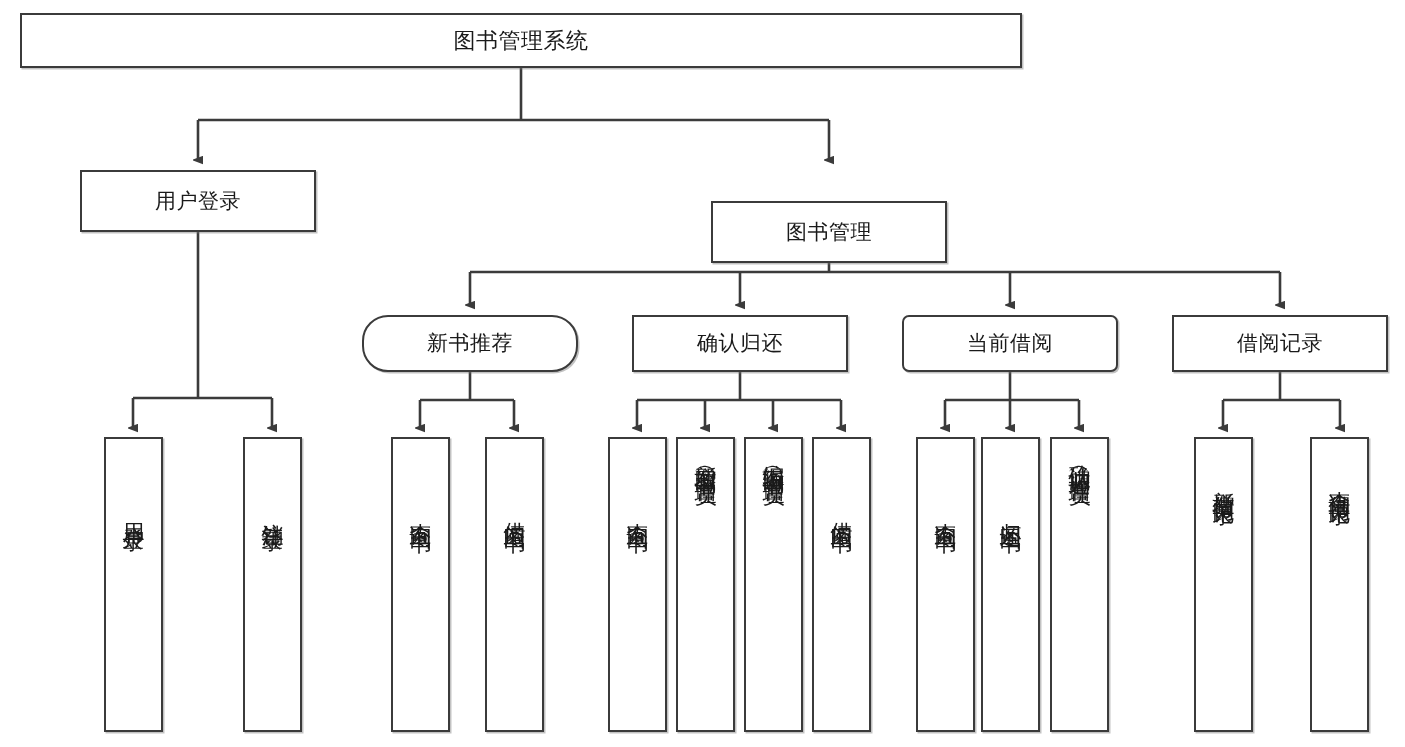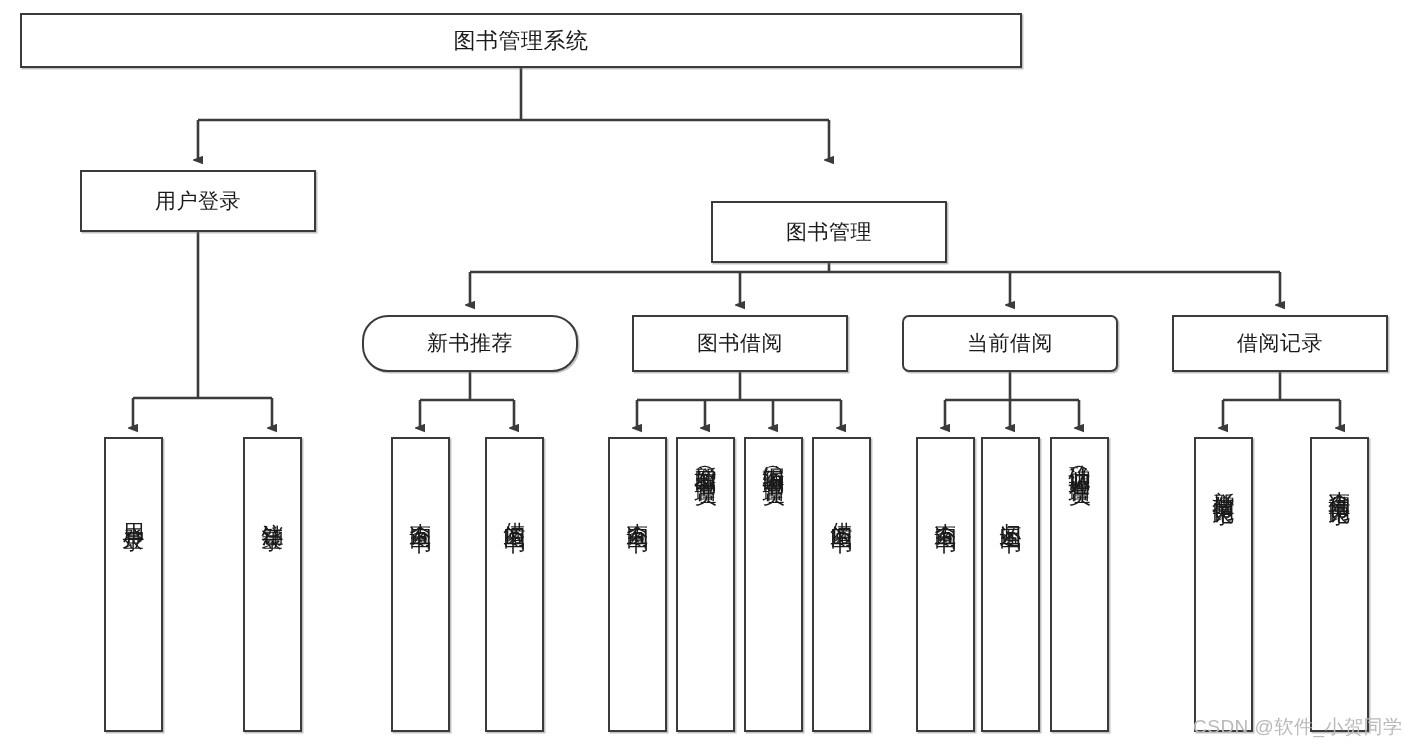--- a/index.html
+++ b/index.html
@@ -143,21 +143,21 @@
     <span class="label">用户登录</span>
   </div>
   <div class="node horiz" style="left:711px; top:177px; width:236px; height:62px;margin-top:24px;">
     <span class="label">图书管理</span>
   </div>
 
   <div class="node horiz" style="left:362px; top:315px; width:216px; height:57px;border-radius:26px;">
     <span class="label">新书推荐</span>
   </div>
   <div class="node horiz" style="left:632px; top:315px; width:216px; height:57px;">
-    <span class="label">图书借阅</span>
+    <span class="label">确认归还</span>
   </div>
   <div class="node horiz" style="left:902px; top:315px; width:216px; height:57px;border-radius:7px;">
     <span class="label">当前借阅</span>
   </div>
   <div class="node horiz" style="left:1172px; top:315px; width:216px; height:57px;">
     <span class="label">借阅记录</span>
   </div>
 
   <div class="node vert mid" style="left:104px; top:437px; width:59px; height:295px;">
     <span class="label">用户登录</span>
@@ -196,15 +196,14 @@
     <span class="label">确认归还（管理员）</span>
   </div>
 
   <div class="node vert mid2" style="left:1194px; top:437px; width:59px; height:295px;">
     <span class="label">新增借阅记录</span>
   </div>
   <div class="node vert mid2" style="left:1310px; top:437px; width:59px; height:295px;">
     <span class="label">查询借阅记录</span>
   </div>
 
-  <div class="watermark" style="left:1193px; top:714px;">CSDN @软件_小贺同学</div>
 
 </div>
 
 </body></html>

